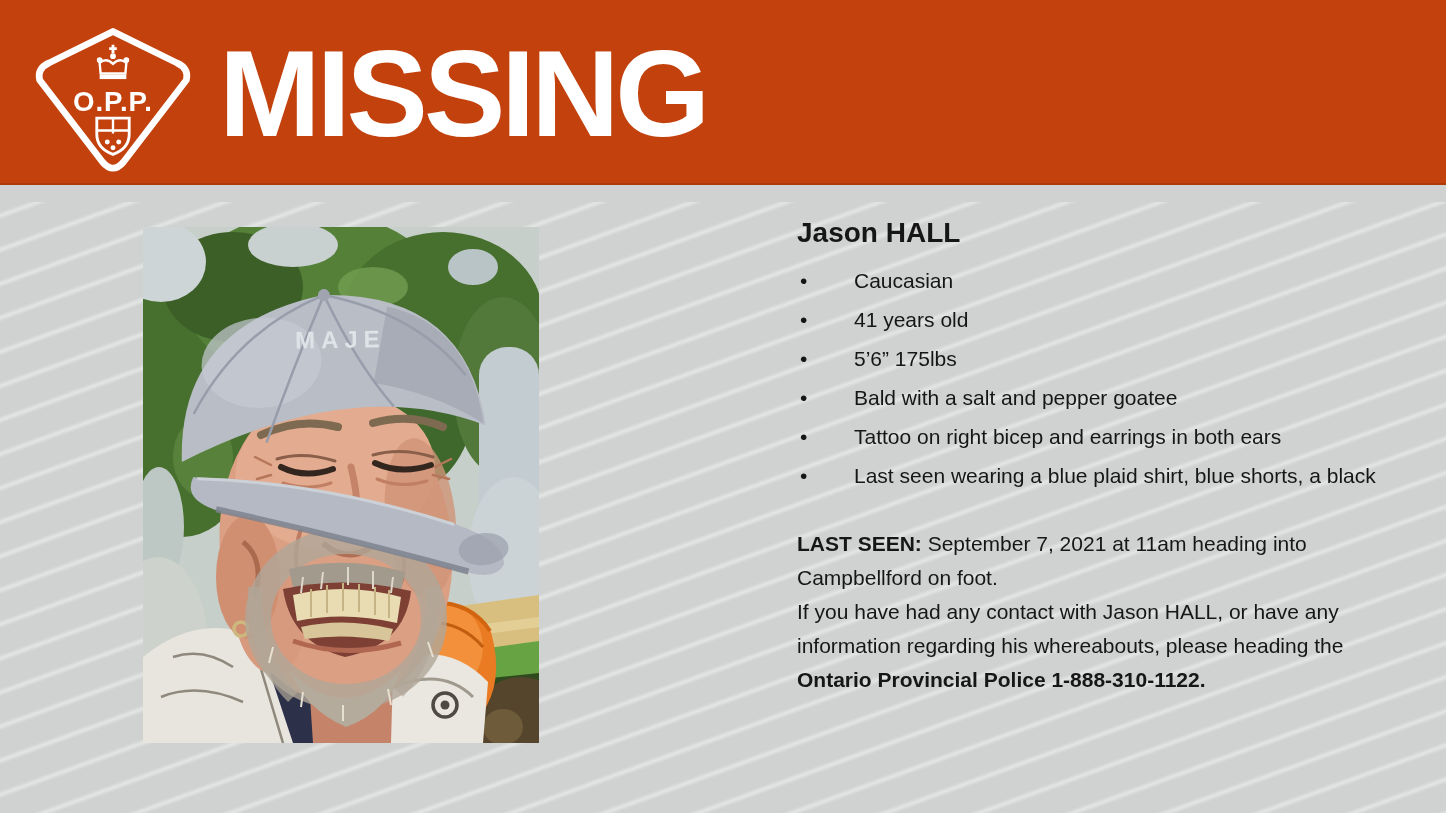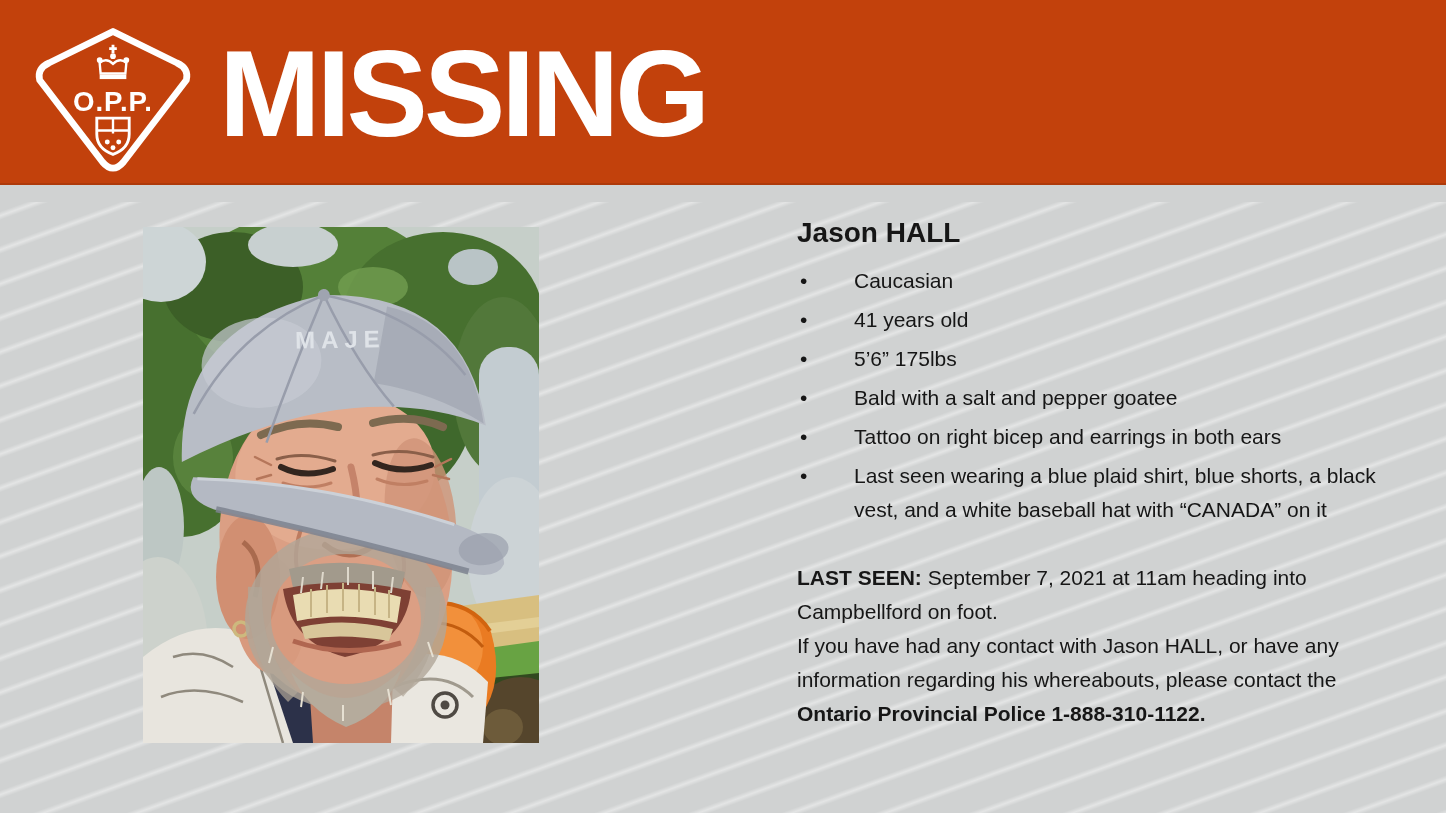--- a/index.html
+++ b/index.html
@@ -210,30 +210,29 @@
       <h2 class="person-name">Jason HALL</h2>
 
       <ul class="detail-list">
         <li>Caucasian</li>
         <li>41 years old</li>
         <li>5’6” 175lbs</li>
         <li>Bald with a salt and pepper goatee</li>
         <li>Tattoo on right bicep and earrings in both ears</li>
         <li>
           <span>Last seen wearing a blue plaid shirt, blue shorts, a black</span><br>
-          <span>vest, and a white baseball hat with “CANADA” on it</span>
         </li>
       </ul>
 
       <p class="para last-seen">
         <b>LAST SEEN:</b>
         <span>September 7, 2021 at 11am heading into</span><br>
         <span>Campbellford on foot.</span>
       </p>
 
       <p class="para contact">
         <span>If you have had any contact with Jason HALL, or have any</span><br>
-        <span>information regarding his whereabouts, please contact the</span><br>
+        <span>information regarding his whereabouts, please heading the</span><br>
         <b>Ontario Provincial Police 1-888-310-1122.</b>
       </p>
     </section>
   </main>
 </div>
 
 </body></html>

